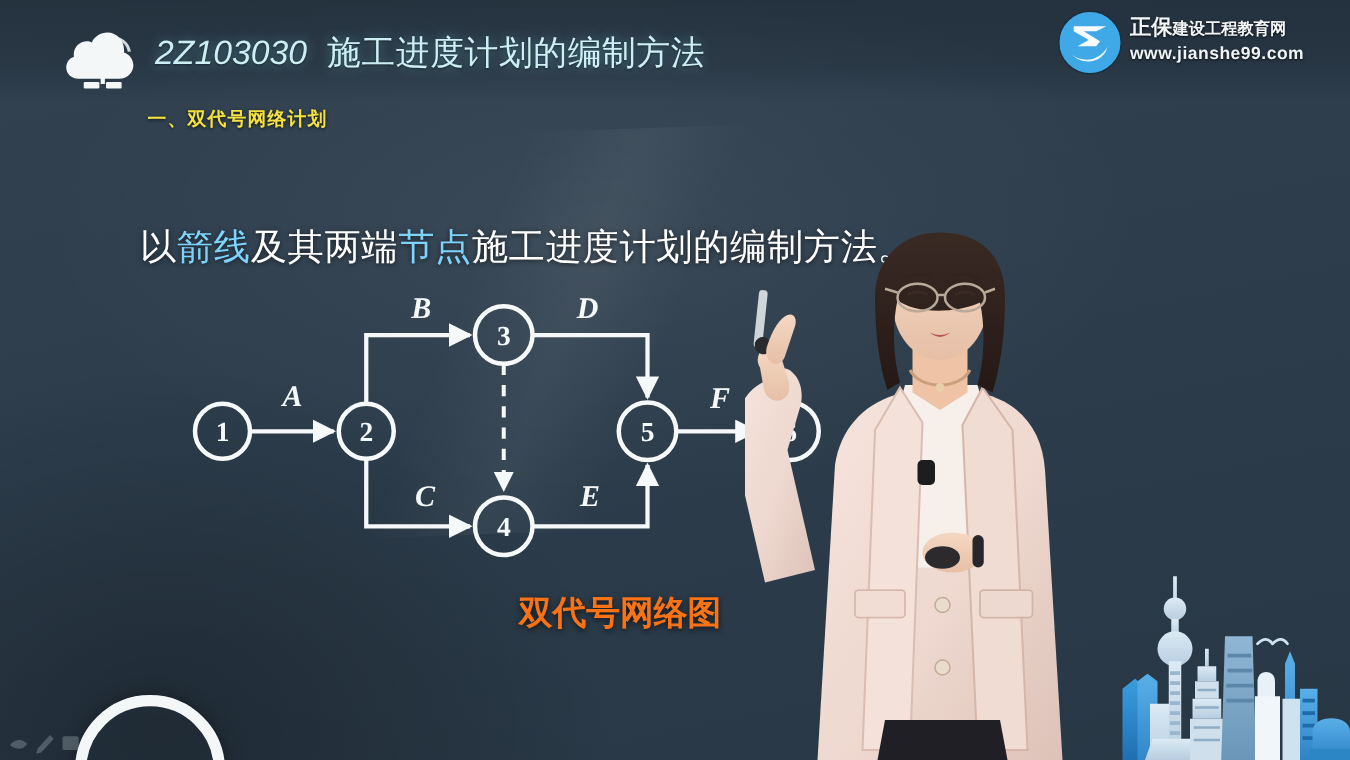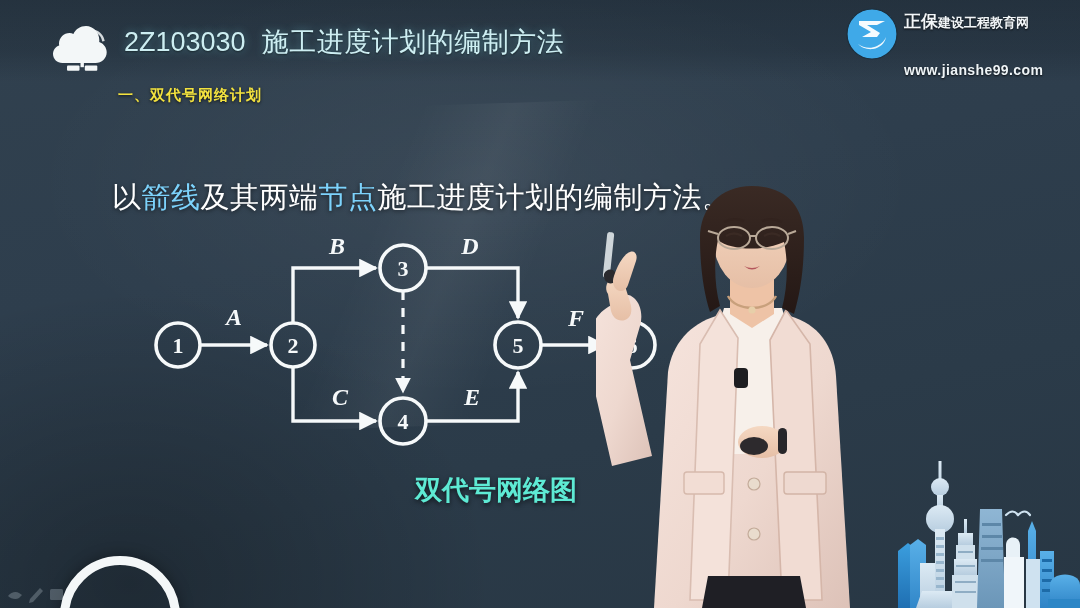--- a/index.html
+++ b/index.html
@@ -36,21 +36,21 @@
 
   
   .cloud-icon { position:absolute; left:50px; top:20px; width:68px; height:52px; }
   .title {
     position:absolute; left:124px; top:24px;
     font-size:27px; letter-spacing:.5px;
     color:#cdeef2;
     text-shadow:0 0 9px rgba(120,220,235,.45), 0 1px 2px rgba(0,0,0,.6);
     white-space:nowrap;
   }
-  .title .code { letter-spacing:0px; }
+  .title .code { letter-spacing:0px;font-style:italic; }
   .subtitle {
     position:absolute; left:118px; top:86px;
     font-size:15px; font-weight:bold; letter-spacing:1px;
     color:#f3e23f;
     text-shadow:0 1px 3px rgba(0,0,0,.75);
     white-space:nowrap;
   }
 
   
   .brand { position:absolute; right:8px; top:4px; width:232px; height:60px; }
@@ -60,37 +60,36 @@
     font-size:17px; font-weight:bold; color:#f2f6f8; letter-spacing:0px;
     text-shadow:0 1px 2px rgba(0,0,0,.8);
     white-space:nowrap;
   }
   .brand-cn .small { font-size:13px; }
   .brand-url {
     position:absolute; left:64px; top:30px;
     font-size:14px; font-weight:bold; color:#eef4f7; letter-spacing:.4px;
     text-shadow:0 1px 2px rgba(0,0,0,.8);
     white-space:nowrap;
-    margin-top:28px;
   }
 
   
   .sentence {
     position:absolute; left:112px; top:178px;
     font-size:29px; color:#ffffff; letter-spacing:.5px;
     text-shadow:0 1px 4px rgba(0,0,0,.6);
     white-space:nowrap;
   }
   .hl { color:#7dd3fc; }
 
   
   .diagram { position:absolute; left:0; top:0; width:1080px; height:608px; }
   .caption {
     position:absolute; left:415px; top:472px;
-    font-size:27px; font-weight:bold; color:#5eead4;
+    font-size:27px; font-weight:bold; color:#f97316;
     text-shadow:0 2px 5px rgba(0,0,0,.65);
     white-space:nowrap;
   }
 
   
   .ring {
     position:absolute; left:60px; top:556px;
     width:120px; height:120px; border-radius:50%;
     border:9px solid #f4f7f8;
     box-shadow:0 0 14px rgba(0,0,0,.35);

